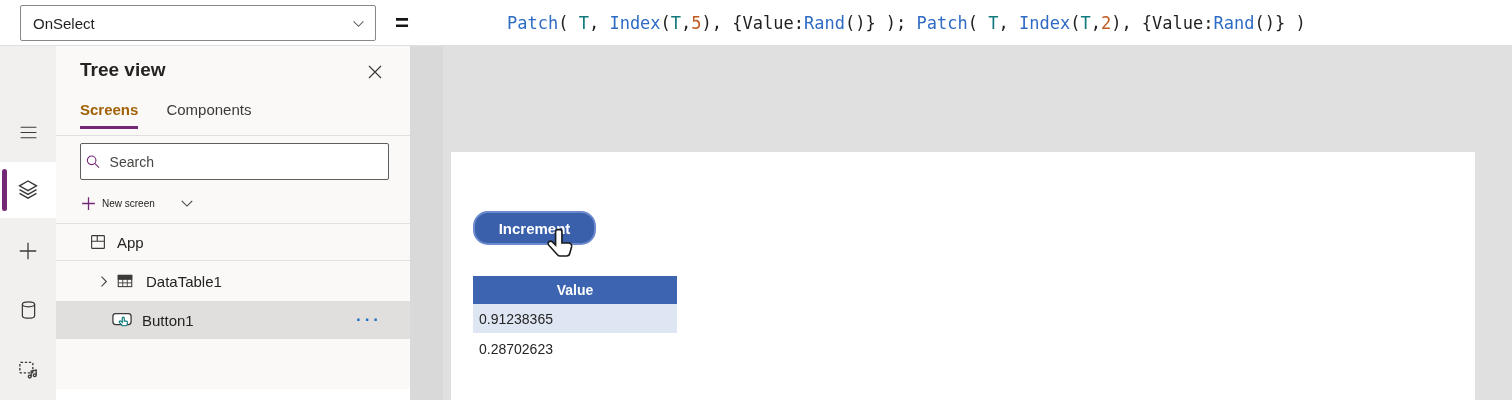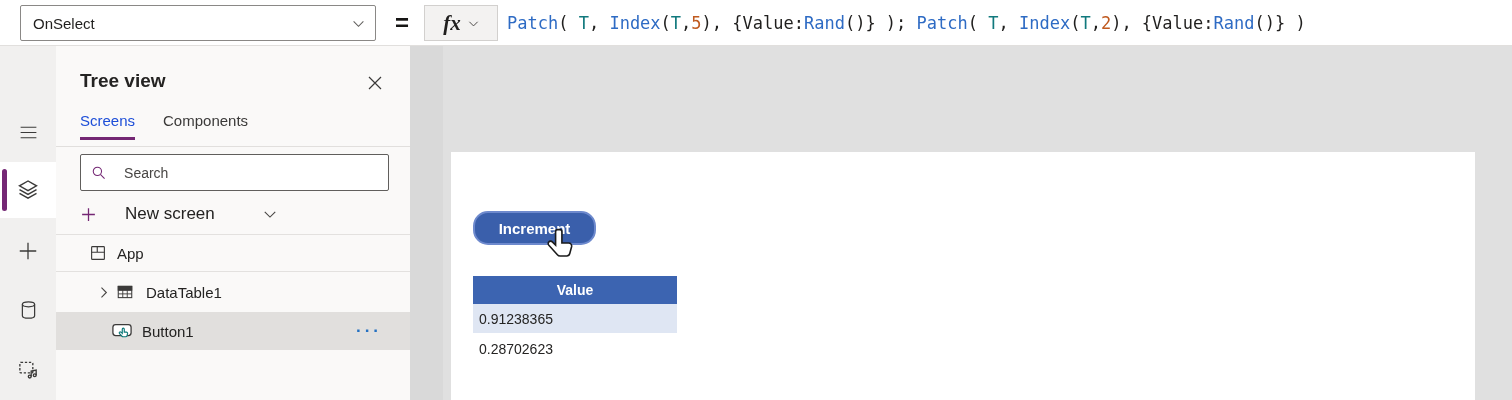--- a/index.html
+++ b/index.html
@@ -25,34 +25,34 @@
 
   
   .rail { position:absolute; left:0; top:46px; width:56px; height:354px; background:#f1f0ef; z-index:3; }
   .rail-item { position:absolute; left:0; width:56px; display:flex; align-items:center; justify-content:center; cursor:pointer; }
   .rail-item.active { background:#fff; }
   .rail-item.active::before { content:""; position:absolute; left:2px; top:7px; bottom:7px; width:5px; border-radius:3px;
     background:var(--accent,#742774); }
   .rail svg { stroke:#3b3a39; fill:none; stroke-width:1.4; }
 
   
-  .panel { position:absolute; left:56px; top:46px; width:354px; height:354px; background:#faf9f8; z-index:2; }
+  .panel { position:absolute; left:56px; top:35px; width:354px; height:354px; background:#faf9f8; z-index:2; }
   .panel-title { position:absolute; left:24px; top:24px; font-size:19px; font-weight:700; color:#242322; }
   .close-btn { position:absolute; right:26px; top:28px; width:18px; height:18px; cursor:pointer; display:flex; align-items:center; justify-content:center; }
   .tabs { position:absolute; left:24px; top:66px; display:flex; gap:28px; font-size:15px; }
   .tab { padding-bottom:8px; color:#3b3a39; cursor:pointer; }
-  .tab.active { font-weight:400; color:#1d4ed8; border-bottom:3px solid var(--accent,#742774); }
+  .tab.active { font-weight:700; color:#a16207; border-bottom:3px solid var(--accent,#742774); }
   .tabs-divider { position:absolute; left:0; right:0; top:100px; height:1px; background:#e1dfdd; }
   .search-box { position:absolute; left:24px; top:108px; width:309px; height:37px; background:#fff; border:1px solid #605e5c;
-    border-radius:2px; display:flex; align-items:center; padding:0 10px; gap:18px; }
+    border-radius:2px; display:flex; align-items:center; padding:0 4px; gap:9px; }
   .search-box input { border:none; outline:none; background:transparent; font-size:14px; color:#323130; width:100%;
     font-family:"Liberation Sans", sans-serif; }
   .search-box input::placeholder { color:#484644; opacity:1; }
-  .new-screen { position:absolute; left:24px; top:153px; height:30px; display:flex; align-items:center; gap:28px;
-    font-size:17px; color:#242322; cursor:pointer; }
+  .new-screen { position:absolute; left:24px; top:153px; height:30px; display:flex; align-items:center; gap:5px;
+    font-size:10px; color:#242322; cursor:pointer; }
   .tree { position:absolute; left:0; right:0; top:188px; }
   .tree-row { position:relative; height:38px; display:flex; align-items:center; font-size:15px; color:#242322; cursor:pointer; }
   .tree-row svg { flex:none; }
   .row-app { border-top:1px solid #e3e1df; border-bottom:1px solid #e3e1df; }
   .row-screen { height:41px; }
   .row-datatable { height:40px; }
   .row-button { background:#e1dfdd; }
   .chev { width:26px; display:flex; justify-content:center; }
   .more-dots { position:absolute; right:28px; color:#2470c2; font-size:17px; font-weight:700; letter-spacing:3px; }
 
@@ -76,26 +76,20 @@
 <div class="stage">
 
   <div class="topbar">
     <div class="prop-select">
       <span>OnSelect</span>
       <svg width="13" height="13" viewBox="0 0 16 16" fill="none" stroke="#605e5c" stroke-width="1.3">
           <path d="M2 5.5l6 6 6-6"></path>
         </svg>
     </div>
     <div class="equals">=</div>
-    <div class="fx-box">
-      <span class="fx-glyph">fx</span>
-      <svg width="11" height="11" viewBox="0 0 16 16" fill="none" stroke="#484644" stroke-width="1.4">
-          <path d="M2 5.5l6 6 6-6"></path>
-        </svg>
-    </div>
     <div class="formula"><span><span class="tok-fn">Patch</span><span class="tok-plain">( </span><span class="tok-src">T</span><span class="tok-plain">, </span><span class="tok-fn">Index</span><span class="tok-plain">(</span><span class="tok-src">T</span><span class="tok-plain">,</span><span class="tok-num">5</span><span class="tok-plain">), {Value:</span><span class="tok-fn">Rand</span><span class="tok-plain">()} ); </span><span class="tok-fn">Patch</span><span class="tok-plain">( </span><span class="tok-src">T</span><span class="tok-plain">, </span><span class="tok-fn">Index</span><span class="tok-plain">(</span><span class="tok-src">T</span><span class="tok-plain">,</span><span class="tok-num">2</span><span class="tok-plain">), {Value:</span><span class="tok-fn">Rand</span><span class="tok-plain">()} )</span></span></div>
   </div>
 
   <div class="rail">
     <div class="rail-item" style="top:66px;height:40px;">
       <svg width="21" height="21" viewBox="0 0 24 24" stroke-width="1.6">
           <path d="M3 6h18M3 12h18M3 18h18"></path>
         </svg>
     </div>
     <div class="rail-item active" style="top:116px;height:56px;">

